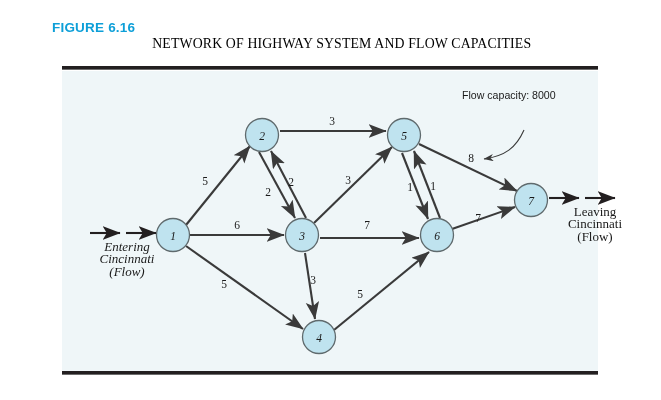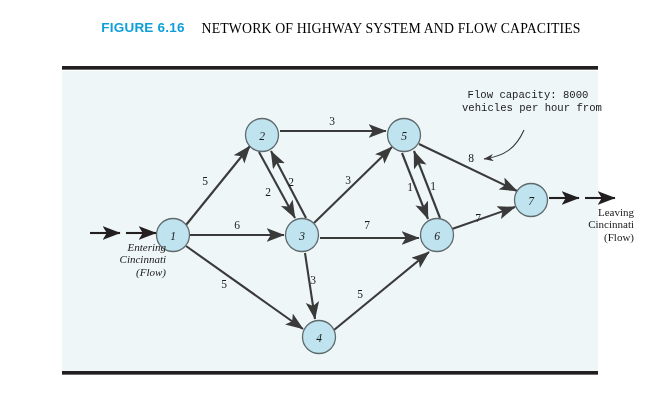--- a/index.html
+++ b/index.html
@@ -11,45 +11,44 @@
     width: 661px;
     height: 400px;
     position: relative;
     font-family: "Liberation Serif", serif;
     overflow: hidden;
   }
 
   
   #figure-header {
     position: absolute;
-    left: 61px;
+    left: 52px;
     top: 20px;
     width: 560px;
     display: flex;
     align-items: flex-start;
-    justify-content: center;
   }
   #figure-label {
     font-family: "Liberation Sans", sans-serif;
     font-weight: bold;
     font-size: 13.5px;
     color: #0d9fd8;
     letter-spacing: 0.2px;
     white-space: nowrap;
     padding-top: 0px;
   }
   #figure-title {
     margin-left: 17px;
     font-family: "Liberation Serif", serif;
     font-size: 13.8px;
     color: #000000;
     line-height: 17px;
     letter-spacing: 0.15px;
   }
-  #figure-title .line { display: block; white-space: nowrap; }
+  #figure-title .line { display: block; white-space: nowrap; margin-top: 15px; }
 
   
   .rule {
     position: absolute;
     left: 62px;
     width: 536px;
     height: 3px;
     background: #231f20;
     box-shadow: 0 1px 0 #6d6d6d;
   }
@@ -106,47 +105,47 @@
     font-size: 11.5px;
     fill: #1a1a1a;
     text-anchor: middle;
     dominant-baseline: central;
   }
 
   
   .caption-text {
     position: absolute;
     font-family: "Liberation Serif", serif;
-    font-size: 11px;
+    font-size: 13px;
     color: #1a1a1a;
     line-height: 12.4px;
-    text-align: right;
+    text-align: center;
     white-space: nowrap;
   }
   #entering-caption {
     left: 88px;
     top: 241px;
     width: 78px;
     font-style: italic;
   }
   #leaving-caption {
     left: 556px;
     top: 206px;
     width: 78px;
   }
   #flow-annotation {
     position: absolute;
     left: 462px;
     top: 89px;
     width: 132px;
-    font-family: Liberation Mono, monospace;
+    font-family: Liberation Sans, sans-serif;
     font-size: 10.6px;
     color: #1a1a1a;
     line-height: 12.6px;
-    text-align: center;
+    text-align: left;
     white-space: nowrap;
   }
   .caption-text span, #flow-annotation span { display: block; }
 </style>
 </head>
 <body>
 
 <div id="figure-header">
   <div id="figure-label">FIGURE 6.16</div>
   <div id="figure-title">
@@ -247,21 +246,20 @@
     </g>
     <g>
       <circle class="node-circle" cx="531" cy="200" r="16.5"></circle>
       <text class="node-label" x="531" y="200.5">7</text>
     </g>
   </g>
 </svg>
 
 <div id="flow-annotation">
   <span>Flow capacity: 8000</span>
-  <span>vehicles per hour from</span>
 </div>
 
 <div class="caption-text" id="entering-caption">
   <span>Entering</span>
   <span>Cincinnati</span>
   <span>(Flow)</span>
 </div>
 
 <div class="caption-text" id="leaving-caption">
   <span>Leaving</span>

